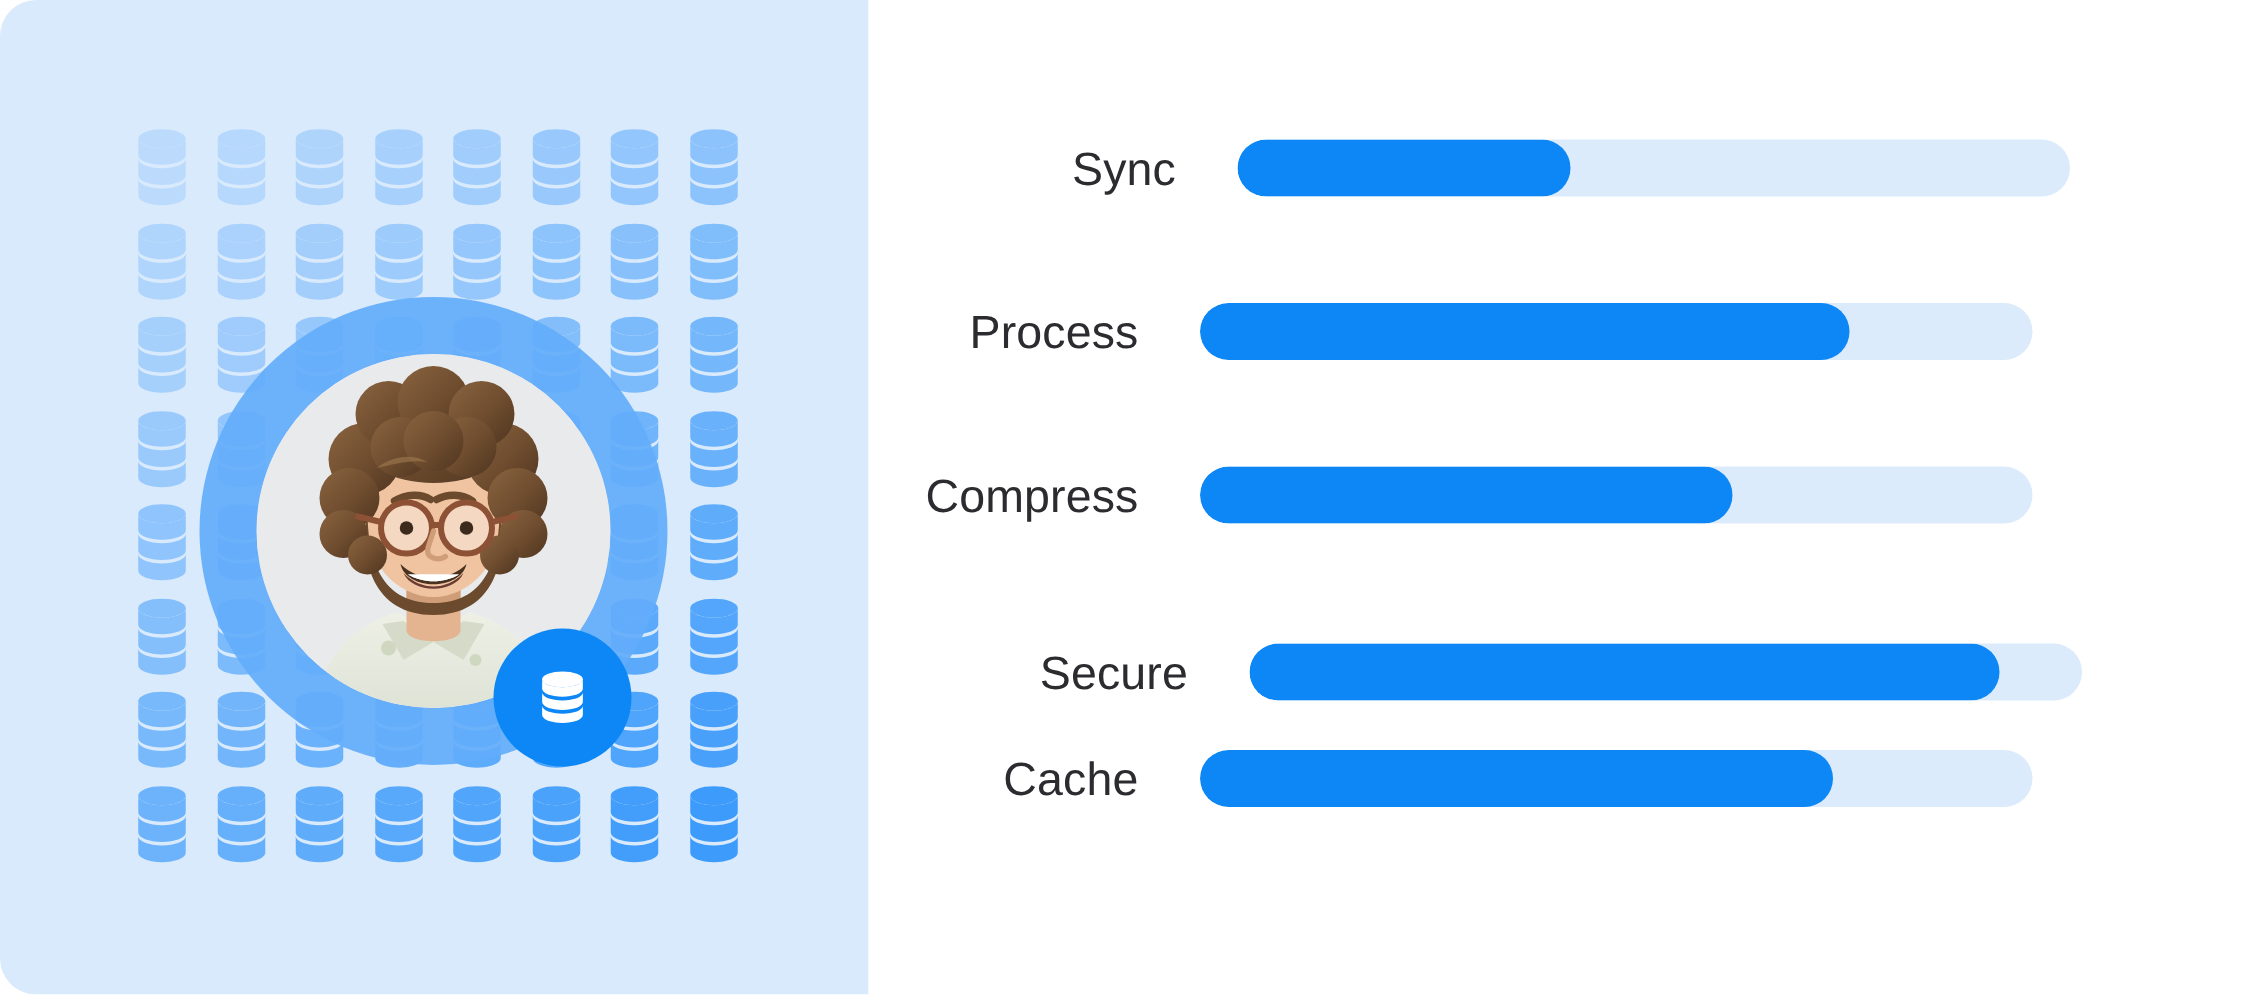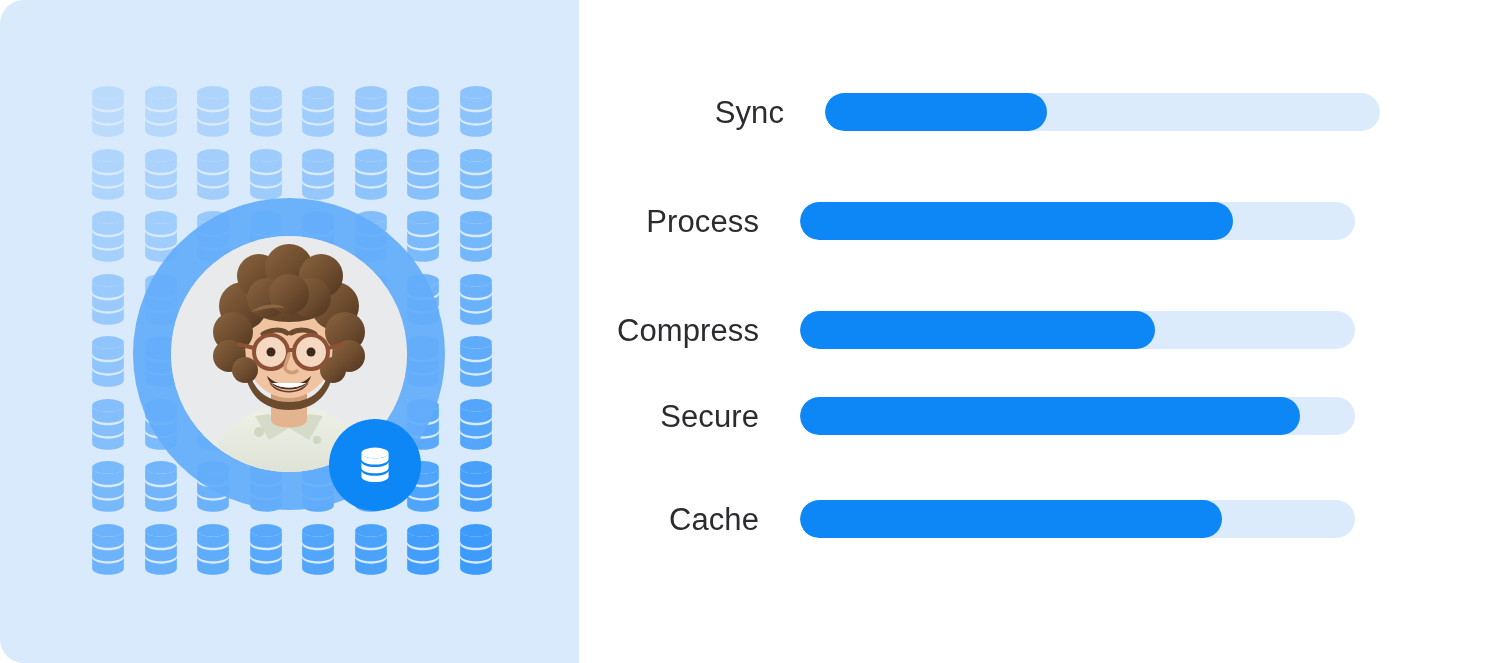--- a/index.html
+++ b/index.html
@@ -562,21 +562,21 @@
       <div class="metric-track">
         <div class="metric-fill" style="width: 78%;"></div>
       </div>
     </div>
     <div class="metric-row" style="top:310px;">
       <div class="metric-label">Compress</div>
       <div class="metric-track">
         <div class="metric-fill" style="width: 64%;"></div>
       </div>
     </div>
-    <div class="metric-row" style="top:396px;">
+    <div class="metric-row" style="top:428px;margin-left:33px;">
       <div class="metric-label">Secure</div>
       <div class="metric-track">
         <div class="metric-fill" style="width: 90%;"></div>
       </div>
     </div>
     <div class="metric-row" style="top:499px;">
       <div class="metric-label">Cache</div>
       <div class="metric-track">
         <div class="metric-fill" style="width: 76%;"></div>
       </div>

